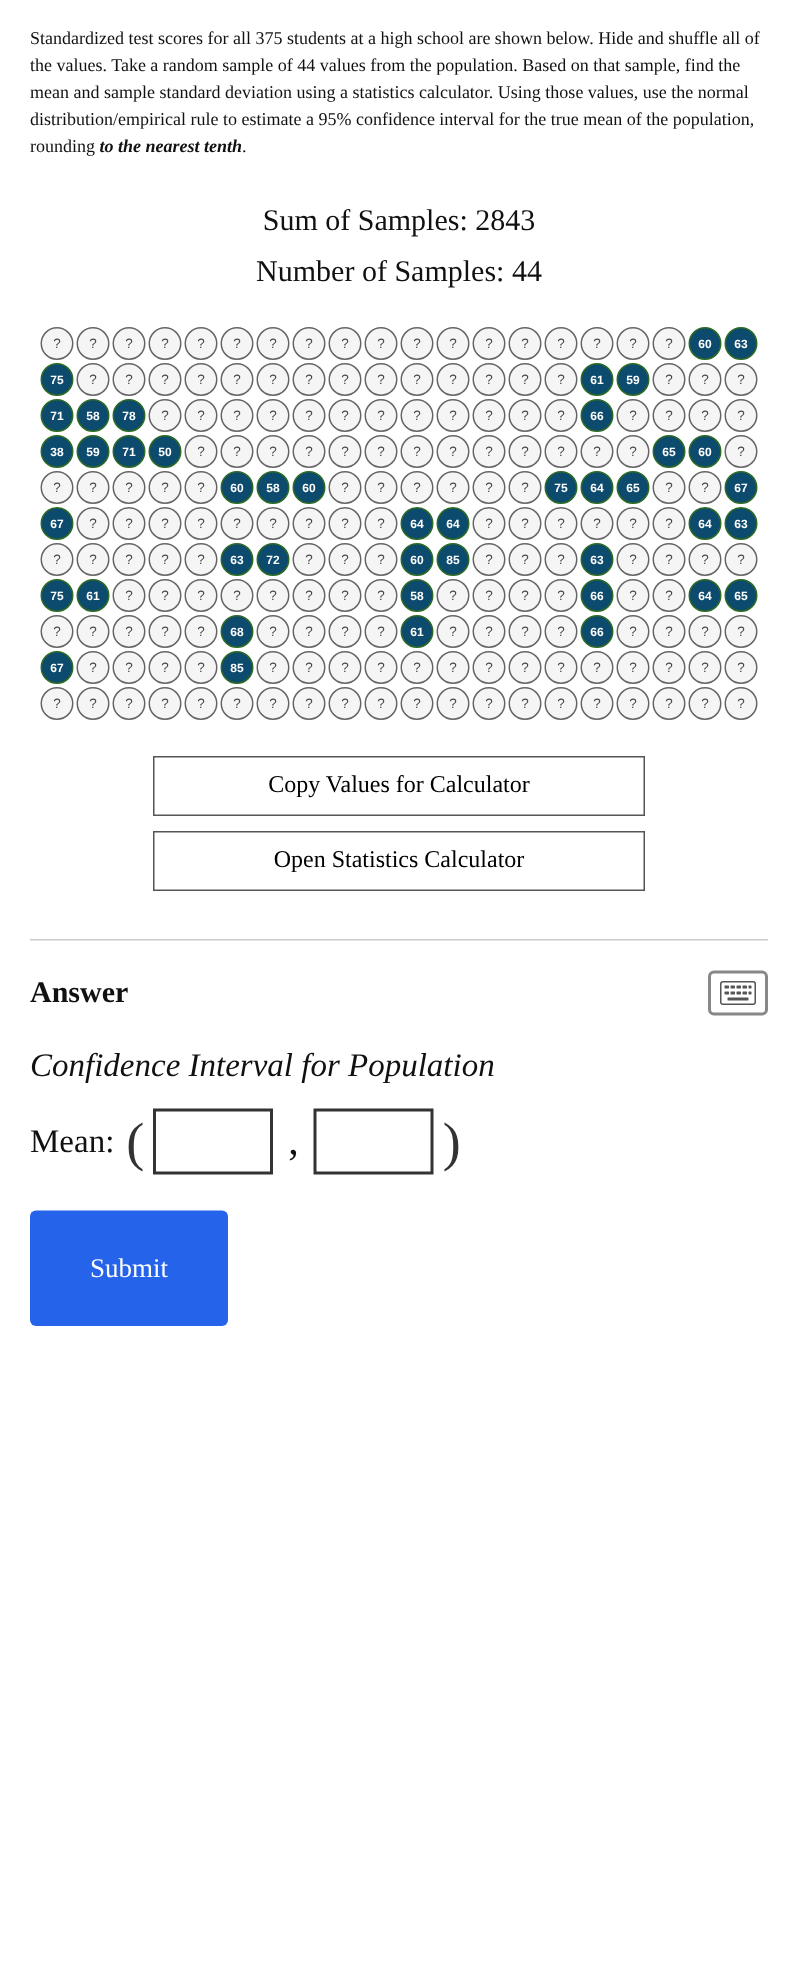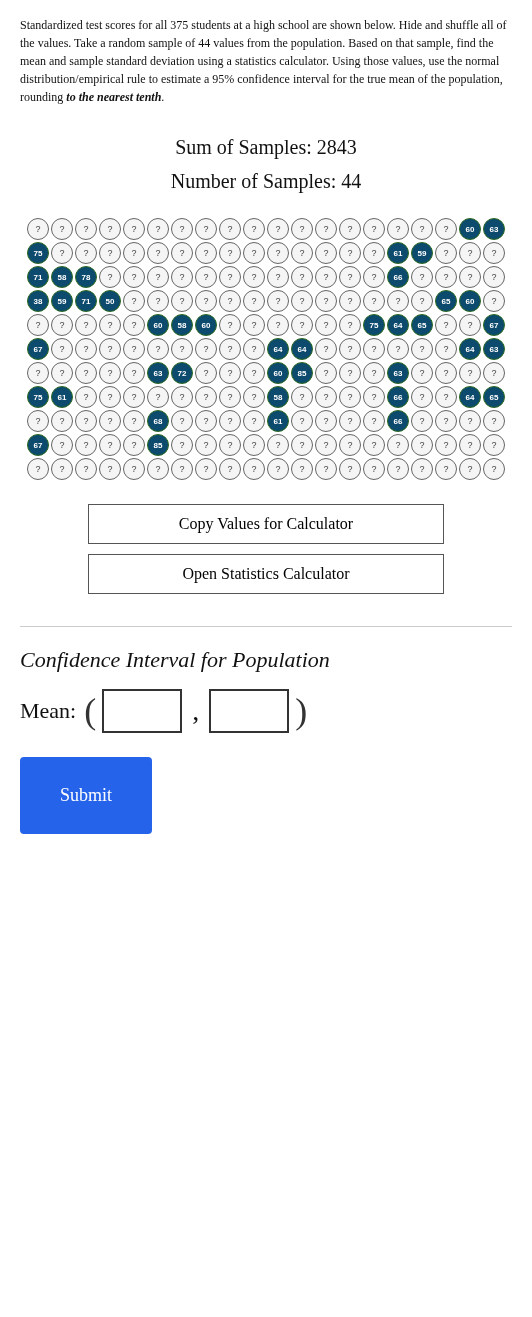--- a/index.html
+++ b/index.html
@@ -62,21 +62,21 @@
       gap: 10px;
       margin-bottom: 32px;
     }
     .action-btn {
       border: 1.5px solid #555;
       background: #fff;
       padding: 10px 36px;
       font-size: 16px;
       font-family: Georgia, serif;
       cursor: pointer;
-      width: 356px;
+      width: 328px;
       text-align: center;
     }
     .answer-section {
       border-top: 1px solid #ccc;
       padding-top: 20px;
     }
     .answer-header {
       display: flex;
       justify-content: space-between;
       align-items: center;
@@ -375,20 +375,39 @@
     <div class="bubble">?</div>
     <div class="bubble">?</div>
   </div>
 
 <div class="buttons-section">
   <button class="action-btn">Copy Values for Calculator</button>
   <button class="action-btn">Open Statistics Calculator</button>
 </div>
 
 <div class="answer-section">
+  <div class="answer-header">
+    <span class="answer-label">Answer</span>
+    <div class="keyboard-icon">
+      <svg width="24" height="16" viewBox="0 0 24 16" fill="none" xmlns="http://www.w3.org/2000/svg">
+        <rect x="0.5" y="0.5" width="23" height="15" rx="1.5" stroke="#555" fill="none"></rect>
+        <rect x="3" y="3" width="3" height="2" rx="0.3" fill="#555"></rect>
+        <rect x="7" y="3" width="3" height="2" rx="0.3" fill="#555"></rect>
+        <rect x="11" y="3" width="3" height="2" rx="0.3" fill="#555"></rect>
+        <rect x="15" y="3" width="3" height="2" rx="0.3" fill="#555"></rect>
+        <rect x="19" y="3" width="2" height="2" rx="0.3" fill="#555"></rect>
+        <rect x="3" y="7" width="3" height="2" rx="0.3" fill="#555"></rect>
+        <rect x="7" y="7" width="3" height="2" rx="0.3" fill="#555"></rect>
+        <rect x="11" y="7" width="3" height="2" rx="0.3" fill="#555"></rect>
+        <rect x="15" y="7" width="3" height="2" rx="0.3" fill="#555"></rect>
+        <rect x="19" y="7" width="2" height="2" rx="0.3" fill="#555"></rect>
+        <rect x="5" y="11" width="14" height="2" rx="0.3" fill="#555"></rect>
+      </svg>
+    </div>
+  </div>
 
   <div class="confidence-title">Confidence Interval for Population</div>
 
   <div class="mean-row">
     <span class="mean-label">Mean:</span>
     <span class="paren">(</span>
     <input class="mean-input" type="text" style="">
     <span class="comma">,</span>
     <input class="mean-input" type="text" style="">
     <span class="paren">)</span>

